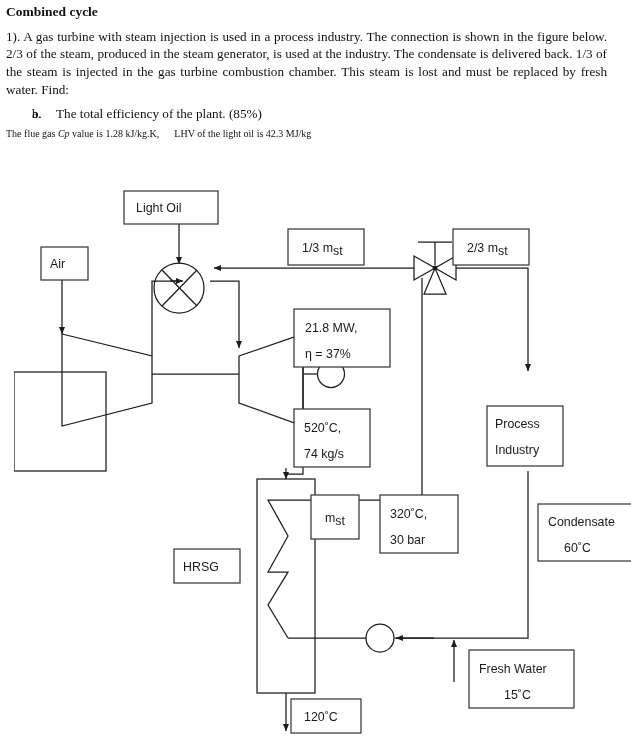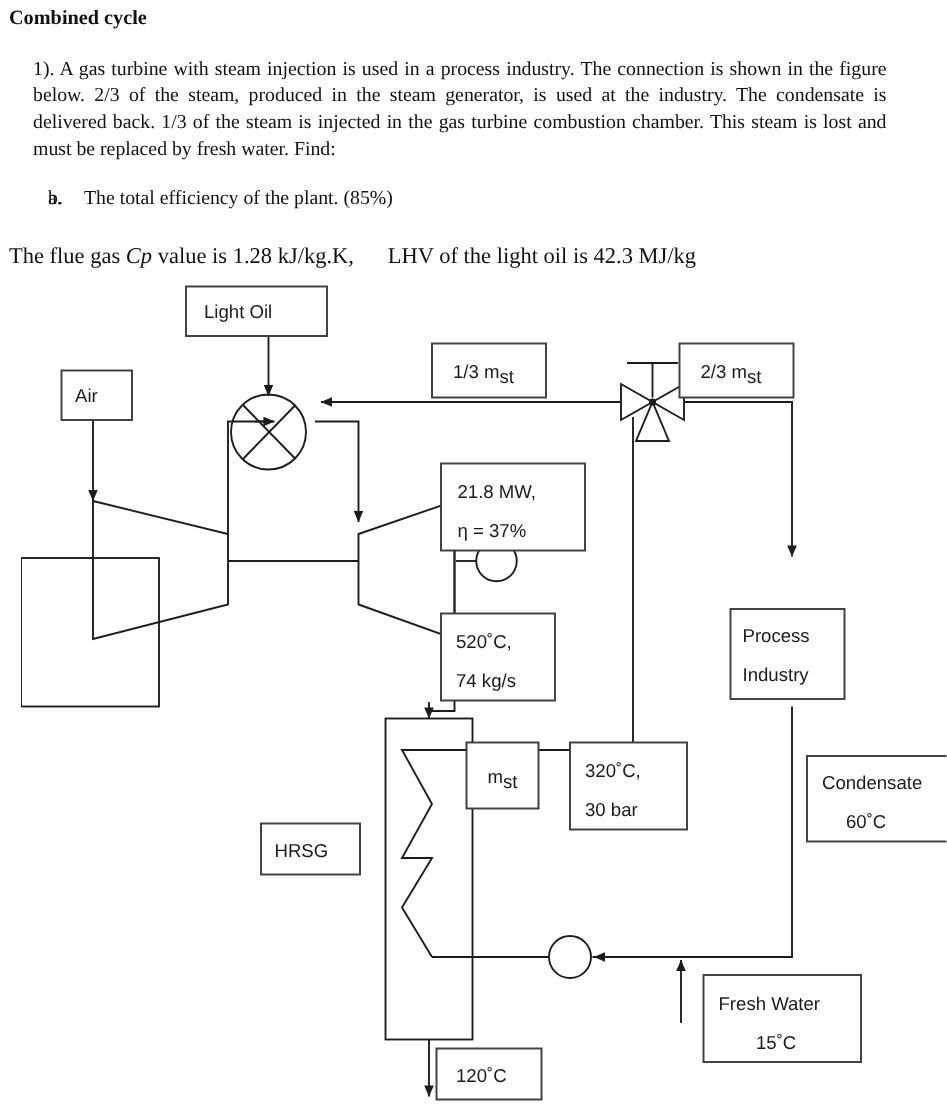--- a/index.html
+++ b/index.html
@@ -31,42 +31,42 @@
     font-family: "Liberation Serif", serif;
     font-weight: bold;
     font-size: 13.5px;
     line-height: 1.25;
     margin: 0 0 7px 0;
   }
   .para {
     font-size: 13.2px;
     line-height: 1.33;
     text-align: justify;
-    margin: 16px;
+    margin: 0;
   }
   .findlist {
     margin: 7px 0 0 0;
     padding: 0 0 0 26px;
     list-style: none;
   }
   .findlist li {
     font-size: 13.2px;
     line-height: 1.42;
     position: relative;
     padding-left: 24px;
   }
   .findlist li .marker {
     position: absolute;
     left: 0;
     top: 0;
   }
   .closing {
-    font-size: 15px;
+    font-size: 10px;
     line-height: 1.33;
-    margin: 20px 0 0 0;
+    margin: 3px 0 0 0;
     white-space: pre;
   }
   .closing .it { font-style: italic; }
   #diagram {
     position: absolute;
     left: 14px;
     top: 168px;
     width: 631px;
     height: 571px;
   }

